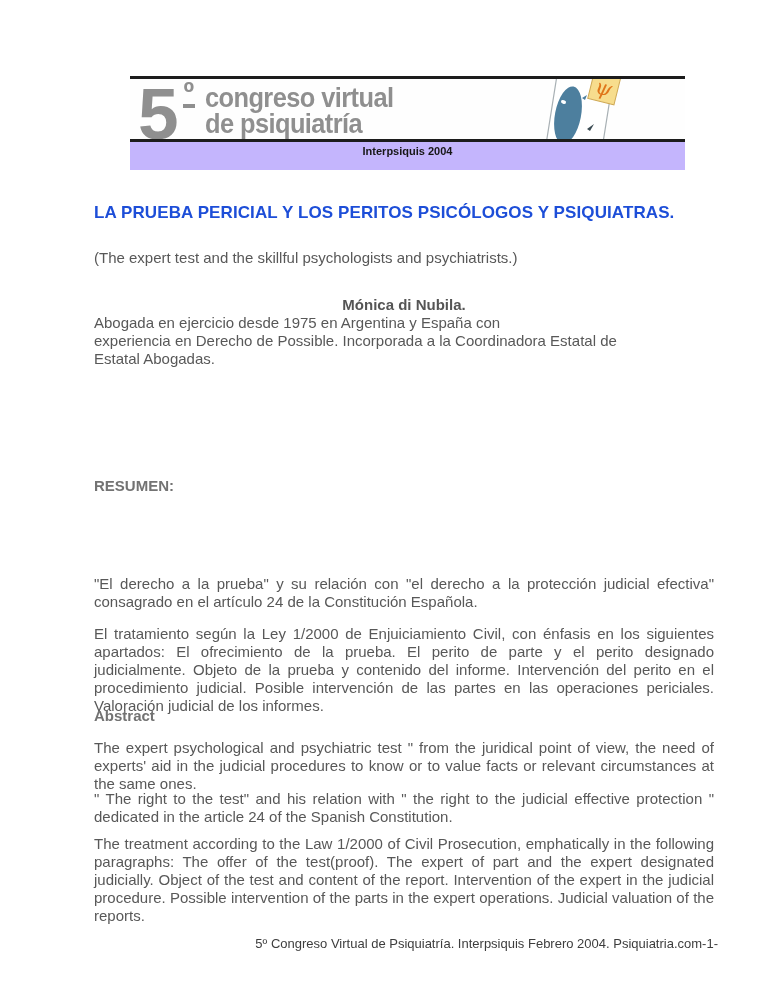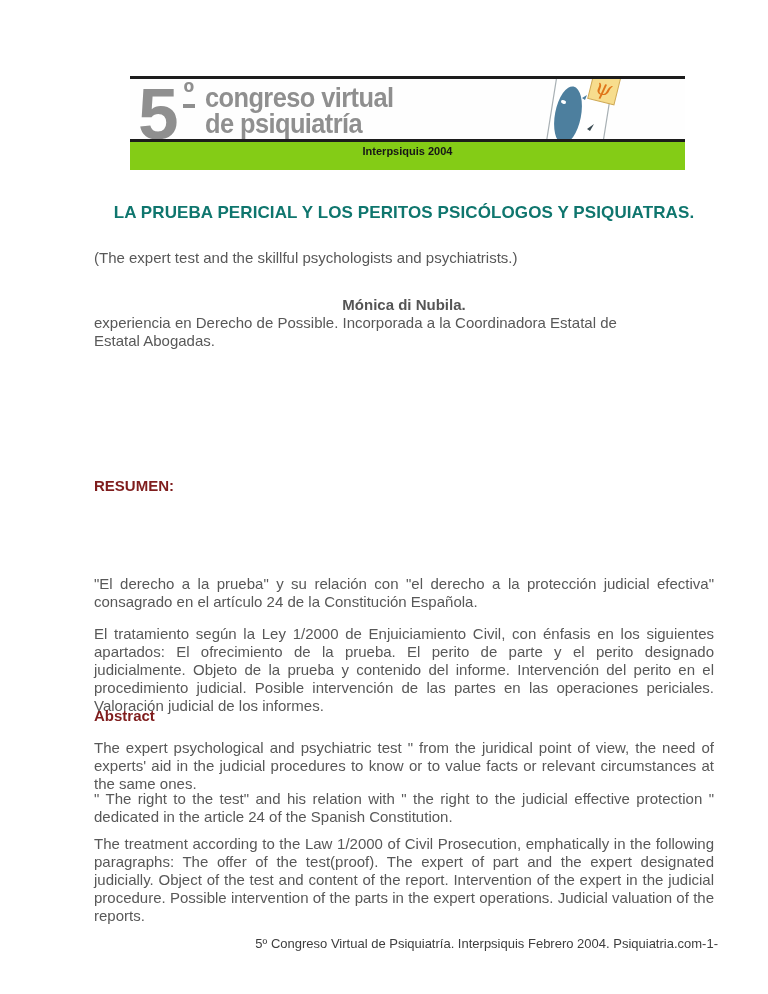--- a/index.html
+++ b/index.html
@@ -23,35 +23,35 @@
     line-height:24px;border-bottom:4px solid #8f8f8f;
     align-self:flex-start;margin:1px 10px 0 6px;padding:0 1px;
   }
   .logo-text{
     font-weight:bold;color:#8f8f8f;font-size:27px;line-height:26px;
     letter-spacing:-0.6px;transform:scaleX(0.94);transform-origin:left bottom;
     margin-bottom:2px;white-space:nowrap;
   }
   .illus{position:absolute;right:55px;top:0;width:100px;height:60px;}
   .banner-strip{
-    height:28px;background:#84cc16;text-align:center;
+    height:28px;background:#c4b5fd;text-align:center;
     font-size:11px;line-height:14px;font-weight:bold;color:#161616;
     padding-top:2px;box-sizing:border-box;
   }
   
   .blk{
     position:absolute;left:94px;width:620px;
     font-size:15px;line-height:18px;color:#585858;
   }
   .justify{text-align:justify;}
   .doc-title{
-    font-weight:bold;font-size:17px;line-height:20px;color:#0f766e;
-    white-space:nowrap;letter-spacing:0.1px;text-align:center;
+    font-weight:bold;font-size:17px;line-height:20px;color:#1d4ed8;
+    white-space:nowrap;letter-spacing:0.1px;
   }
-  .sec-head{font-weight:bold;color:#7f1d1d;}
+  .sec-head{font-weight:bold;color:#737373;}
   .author-name{font-weight:bold;color:#555555;text-align:center;}
   .footer{
     position:absolute;left:94px;top:936px;width:624px;
     display:flex;justify-content:flex-end;
     font-size:13px;line-height:16px;color:#3d3d3d;
   }
 </style>
 </head>
 <body>
 
@@ -86,20 +86,21 @@
     <div class="banner-rule"></div>
     <div class="banner-strip">Interpsiquis 2004</div>
   </div>
 
   <div class="blk doc-title" style="top:203px">LA PRUEBA PERICIAL Y LOS PERITOS PSICÓLOGOS Y PSIQUIATRAS.</div>
 
   <div class="blk" style="top:249px">(The expert test and the skillful psychologists and psychiatrists.)</div>
 
   <div class="blk" style="top:296px">
     <div class="author-name">Mónica di Nubila.</div>
+    <div>Abogada en ejercicio desde 1975 en Argentina y España con</div>
     <div>experiencia en Derecho de Possible. Incorporada a la Coordinadora Estatal de</div>
     <div>Estatal Abogadas.</div>
   </div>
 
 
   <div class="blk sec-head" style="top:477px">RESUMEN:</div>
 
   <div class="blk justify" style="top:575px">"El derecho a la prueba" y su relación con "el derecho a la protección judicial efectiva" consagrado en el artículo 24 de la Constitución Española.</div>
   <div class="blk justify" style="top:625px">El tratamiento según la Ley 1/2000 de Enjuiciamiento Civil, con énfasis en los siguientes apartados: El ofrecimiento de la prueba. El perito de parte y el perito designado judicialmente. Objeto de la prueba y contenido del informe. Intervención del perito en el procedimiento judicial. Posible intervención de las partes en las operaciones periciales. Valoración judicial de los informes.</div>
 

